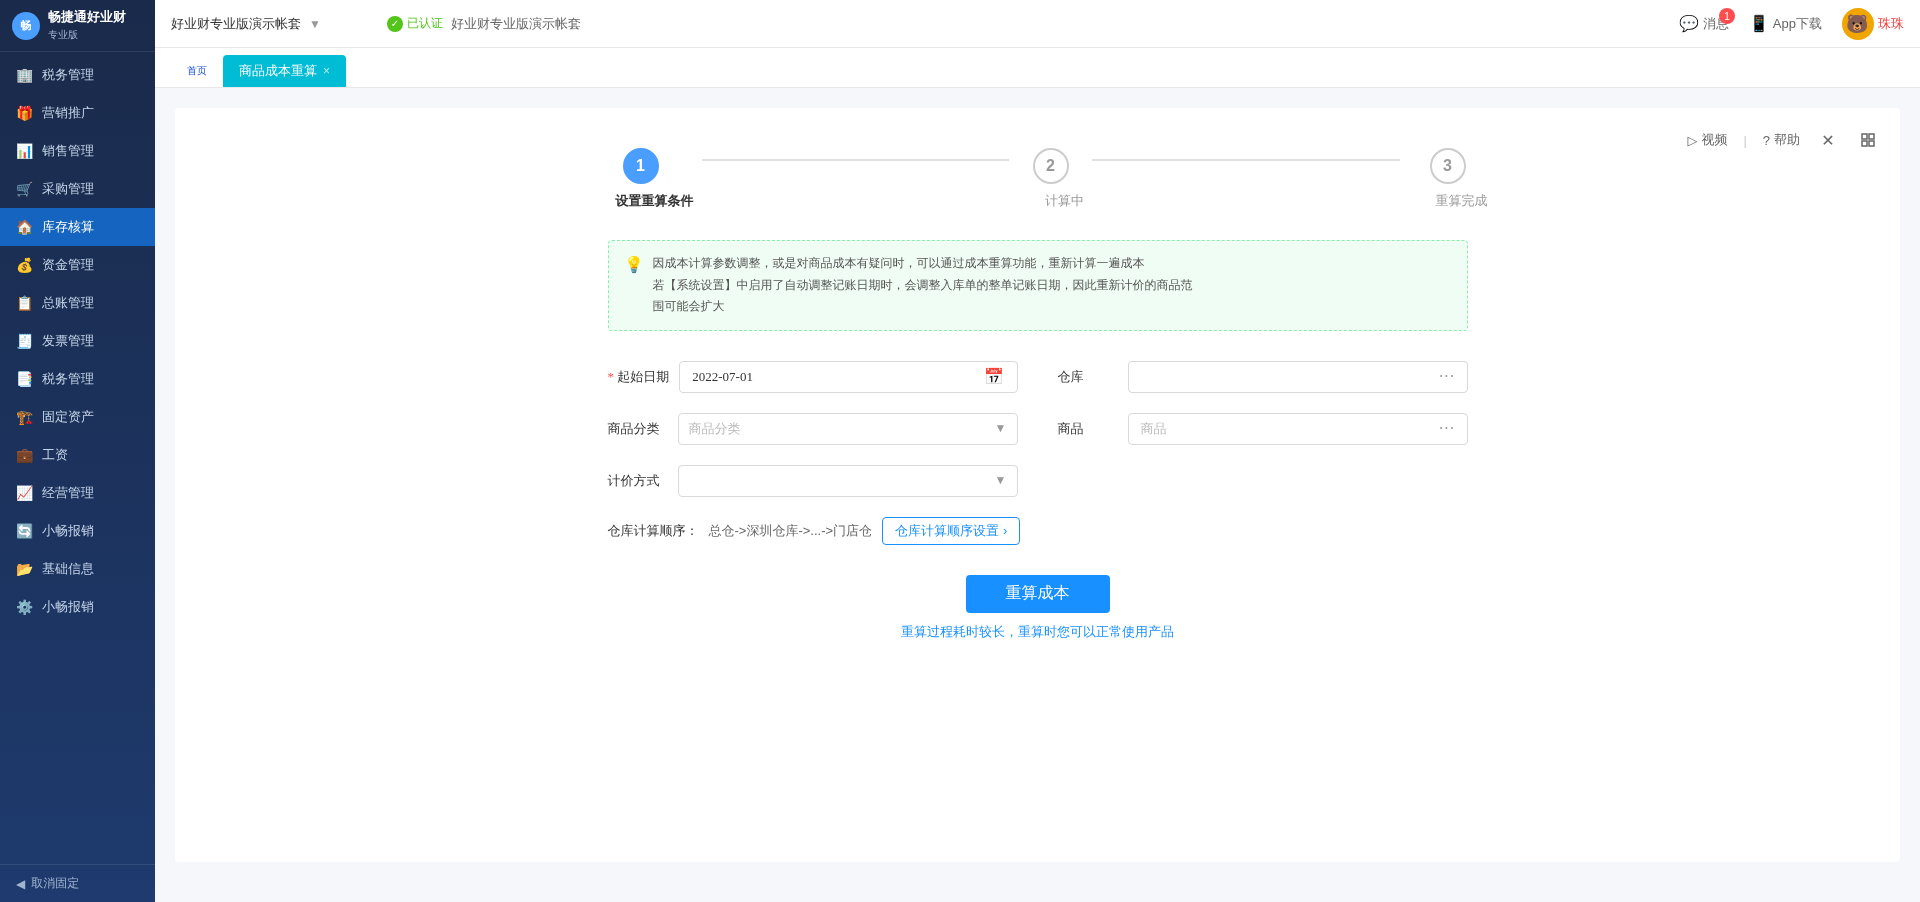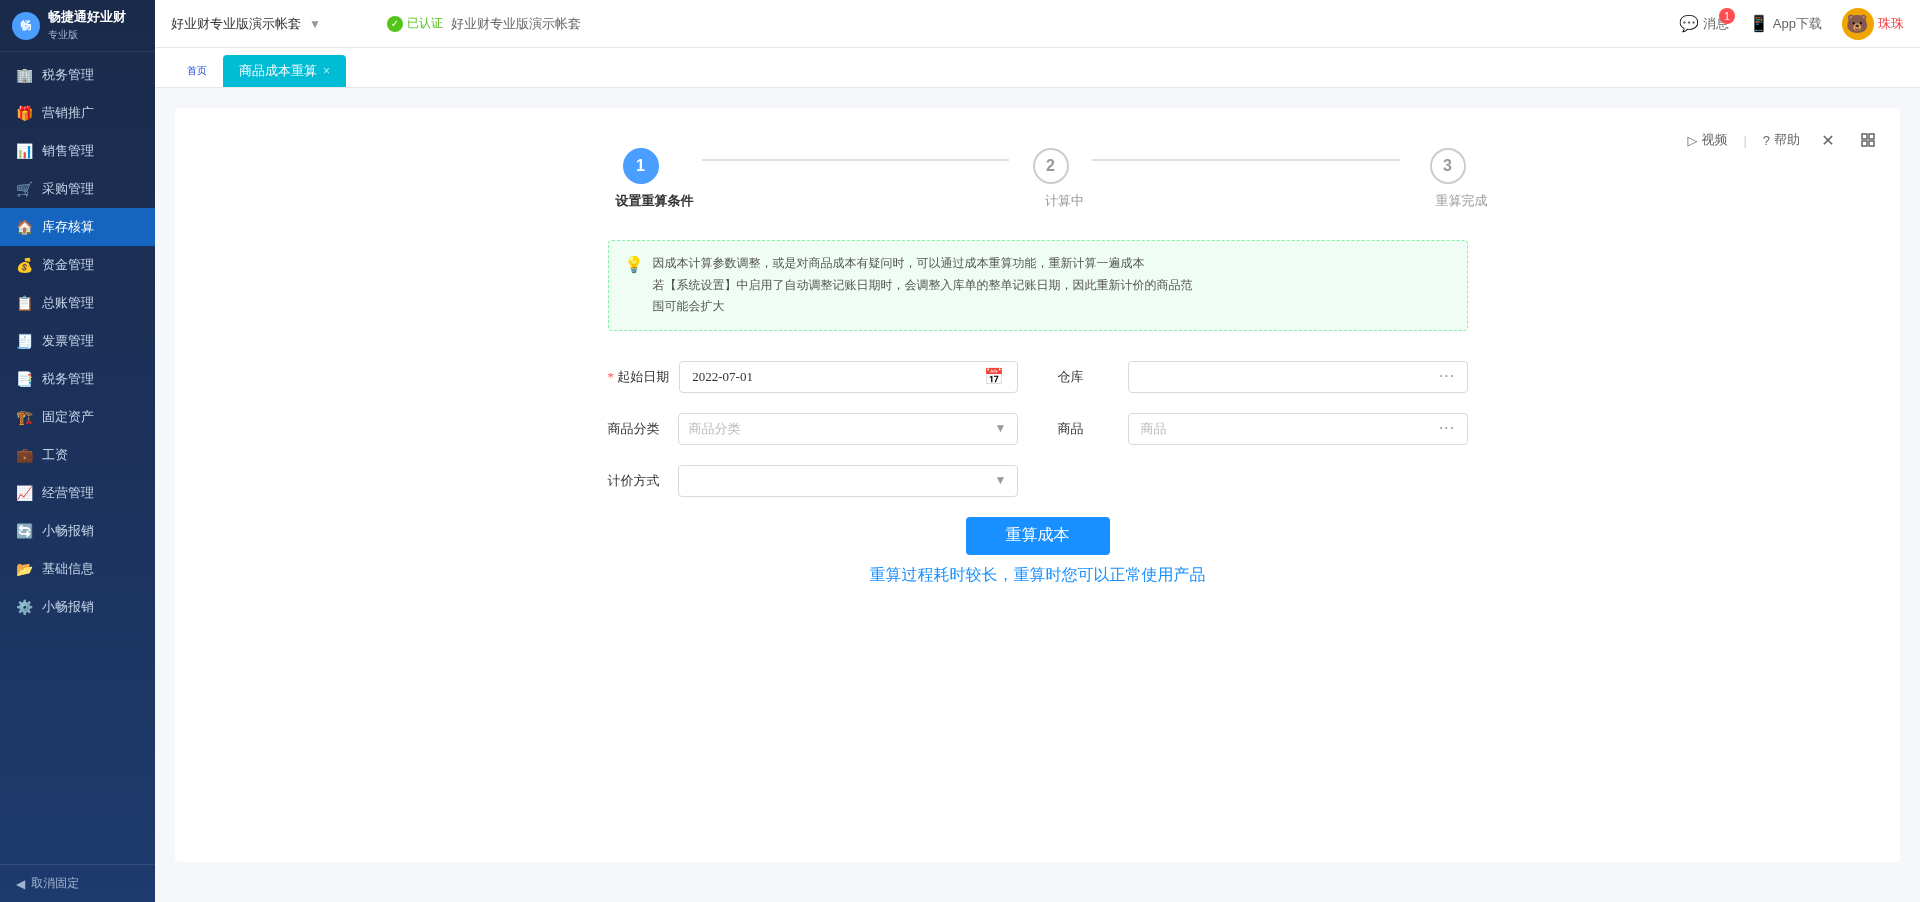--- a/index.html
+++ b/index.html
@@ -465,21 +465,21 @@
       color: white;
       border: none;
       border-radius: 4px;
       padding: 0 40px;
       height: 38px;
       font-size: 16px;
       cursor: pointer;
       min-width: 140px;
     }
     .action-hint {
-      font-size: 16px;
+      font-size: 13px;
       color: #1890ff;
     }
 
     
     .content::-webkit-scrollbar { width: 6px; }
     .content::-webkit-scrollbar-thumb { background: #ccc; border-radius: 3px; }
   </style>
 </head>
 <body>
 
@@ -697,20 +697,28 @@
             <span class="form-label">计价方式</span>
             <div class="form-select">
               <span style="color:#bbb"></span>
               <span class="form-select-arrow">▼</span>
             </div>
           </div>
           <div class="form-field">
           </div>
         </div>
 
+        <div class="warehouse-row">
+          <span class="warehouse-label">仓库计算顺序：</span>
+          <span class="warehouse-value">总仓-&gt;深圳仓库-&gt;...-&gt;门店仓</span>
+          <button class="warehouse-btn">
+            <span>仓库计算顺序设置</span>
+            <span>›</span>
+          </button>
+        </div>
 
         <div class="action-area">
           <button class="btn-primary">重算成本</button>
           <span class="action-hint">重算过程耗时较长，重算时您可以正常使用产品</span>
         </div>
 
       </div>
     </div>
   </div>
 </div>

